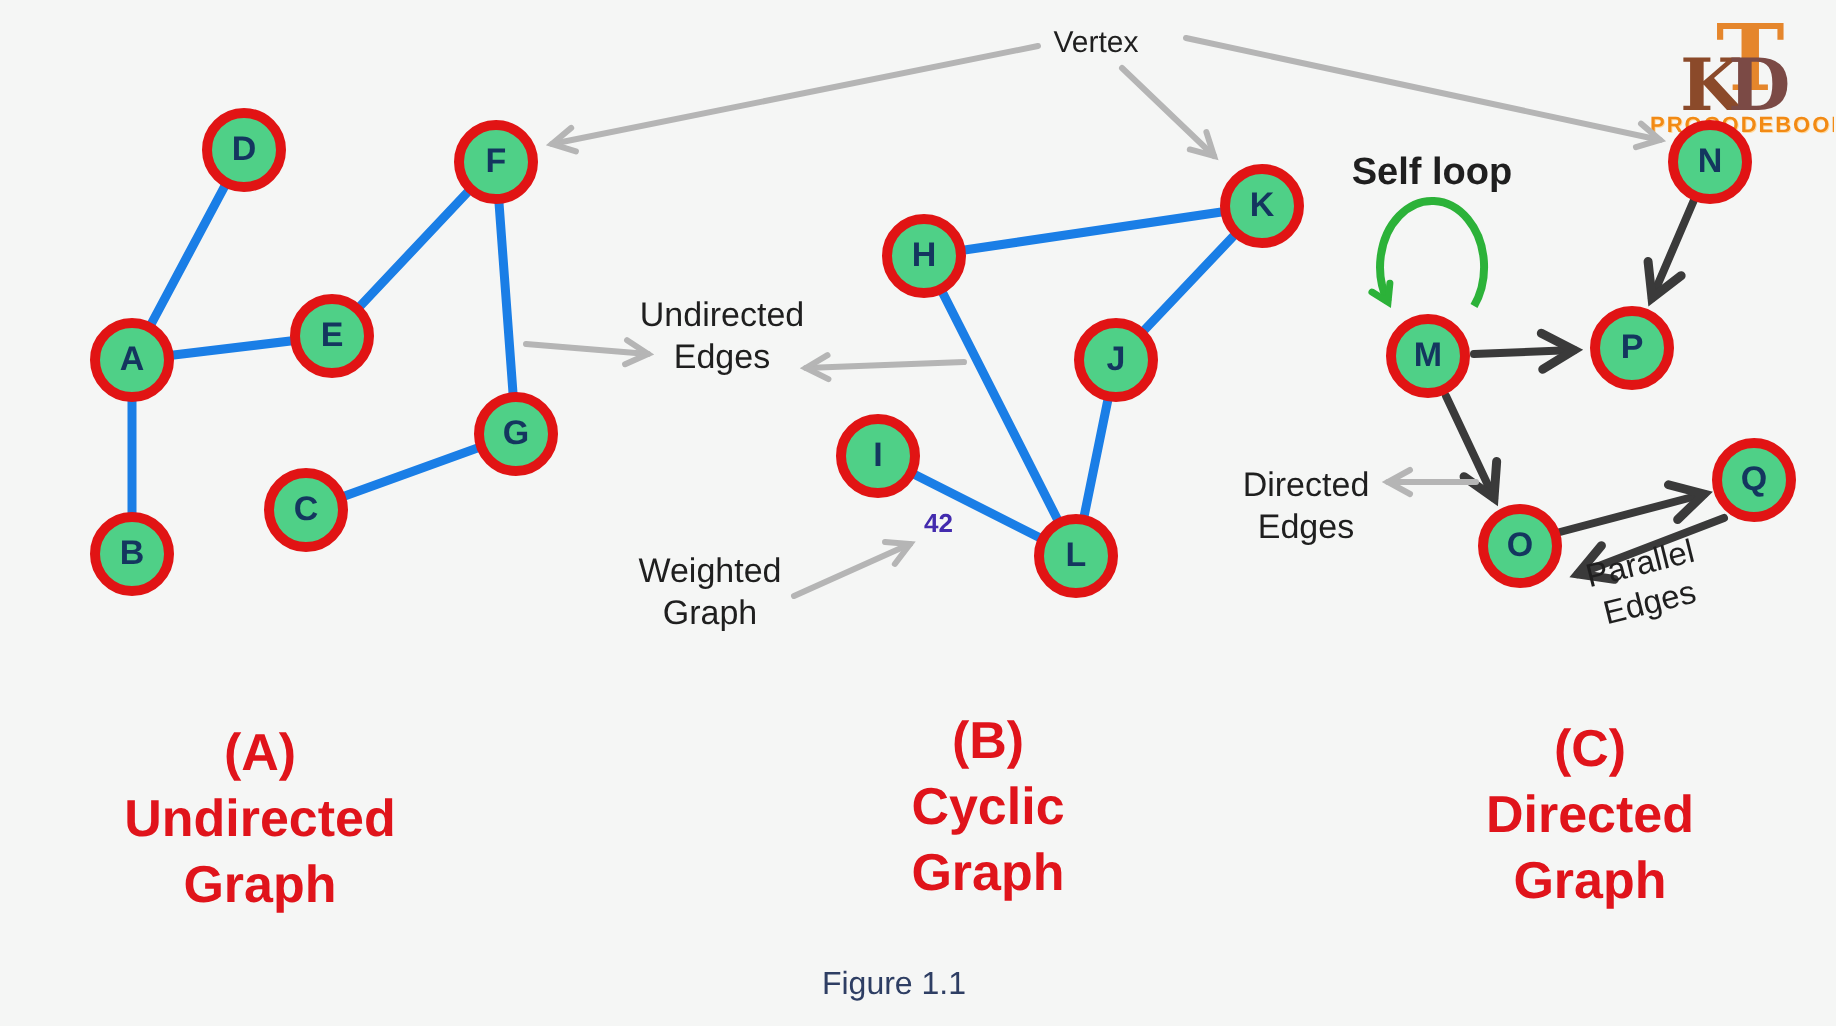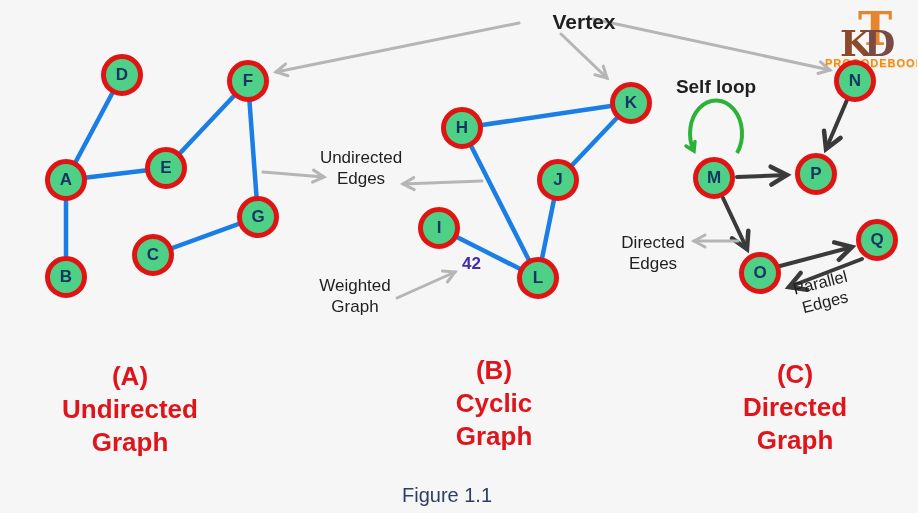--- a/index.html
+++ b/index.html
@@ -4,24 +4,24 @@
 <style>
   html,body{margin:0;padding:0;}
   body{font-family:"Liberation Sans", sans-serif;}
   .stage{position:relative;width:918px;height:513px;background:#f5f6f5;overflow:hidden;}
   svg.wires{position:absolute;left:0;top:0;z-index:2;}
   .node{position:absolute;width:32px;height:32px;border:5px solid #e11414;border-radius:50%;
         background:#4fd087;color:#14365f;font-weight:bold;font-size:17px;
         display:flex;align-items:center;justify-content:center;z-index:3;}
   .lbl{position:absolute;color:#1f1f1f;font-size:17px;line-height:21px;text-align:center;z-index:4;}
   .lbl.single{white-space:nowrap;}
-  .weight{position:absolute;color:#432bae;font-weight:bold;font-size:17px;z-index:4;}
+  .weight{position:absolute;color:#432bae;font-weight:bold;font-size:13px;z-index:4;}
   .caption{position:absolute;width:260px;text-align:center;color:#e0141b;font-weight:bold;
            font-size:26px;line-height:33px;z-index:4;}
-  .figcap{position:absolute;color:#2e3e63;font-size:20px;z-index:4;white-space:nowrap;}
+  .figcap{position:absolute;color:#2e3e63;font-size:16px;z-index:4;white-space:nowrap;}
   .parallel{transform:rotate(-14deg);font-size:16.5px;line-height:20px;}
   .logo{position:absolute;left:820px;top:0;width:98px;height:85px;z-index:1;}
   .logo span{position:absolute;font-family:"DejaVu Serif", serif;font-weight:bold;}
   .logo .lt{left:38px;top:2px;font-size:46px;color:#e5862c;}
   .logo .lk{left:20px;top:22px;font-size:36px;color:#8b4a2a;}
   .logo .ld{left:44px;top:22px;font-size:36px;color:#7b4a45;}
   .logo .banner{position:absolute;left:5px;top:57px;width:92px;font-size:11px;font-weight:bold;
                 color:#f28a14;letter-spacing:1px;white-space:nowrap;overflow:hidden;
                 text-shadow:0.5px 0.5px 0 #ffd9a0;font-family:"Liberation Sans",sans-serif;}
 </style>
@@ -101,21 +101,21 @@
   <div class="node" style="left:537px;top:159px;">J</div>
   <div class="node" style="left:418px;top:207px;">I</div>
   <div class="node" style="left:517px;top:257px;">L</div>
 
   <div class="node" style="left:693px;top:157px;">M</div>
   <div class="node" style="left:795px;top:153px;">P</div>
   <div class="node" style="left:834px;top:60px;">N</div>
   <div class="node" style="left:739px;top:252px;">O</div>
   <div class="node" style="left:856px;top:219px;">Q</div>
 
-  <div class="lbl single" style="left:584px;top:11px;transform:translateX(-50%);font-size:21px;font-weight:bold;">Vertex</div>
+  <div class="lbl single" style="left:548px;top:11px;transform:translateX(-50%);font-size:15px;">Vertex</div>
 
   <div class="lbl" style="left:361px;top:147px;transform:translateX(-50%);">
     <div>Undirected</div>
     <div>Edges</div>
   </div>
 
   <div class="lbl" style="left:355px;top:275px;transform:translateX(-50%);">
     <div>Weighted</div>
     <div>Graph</div>
   </div>

